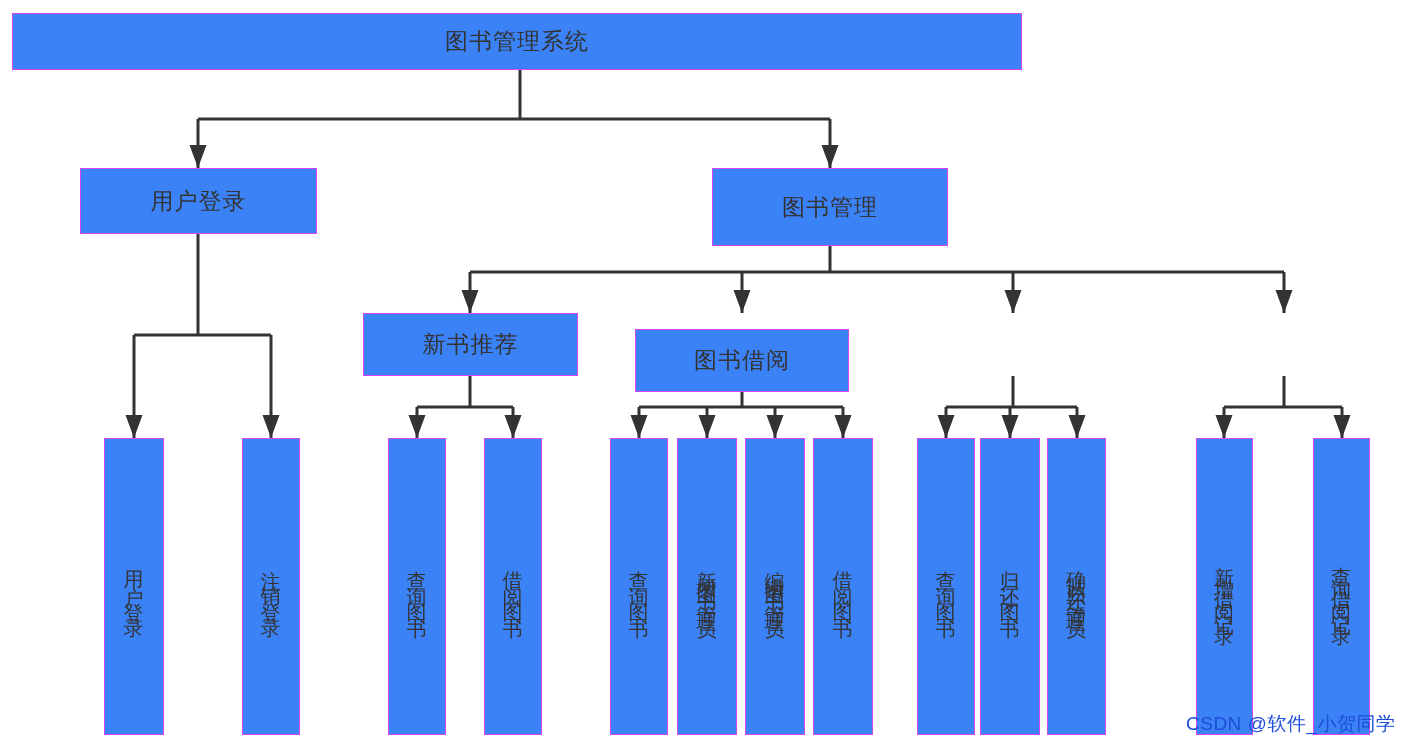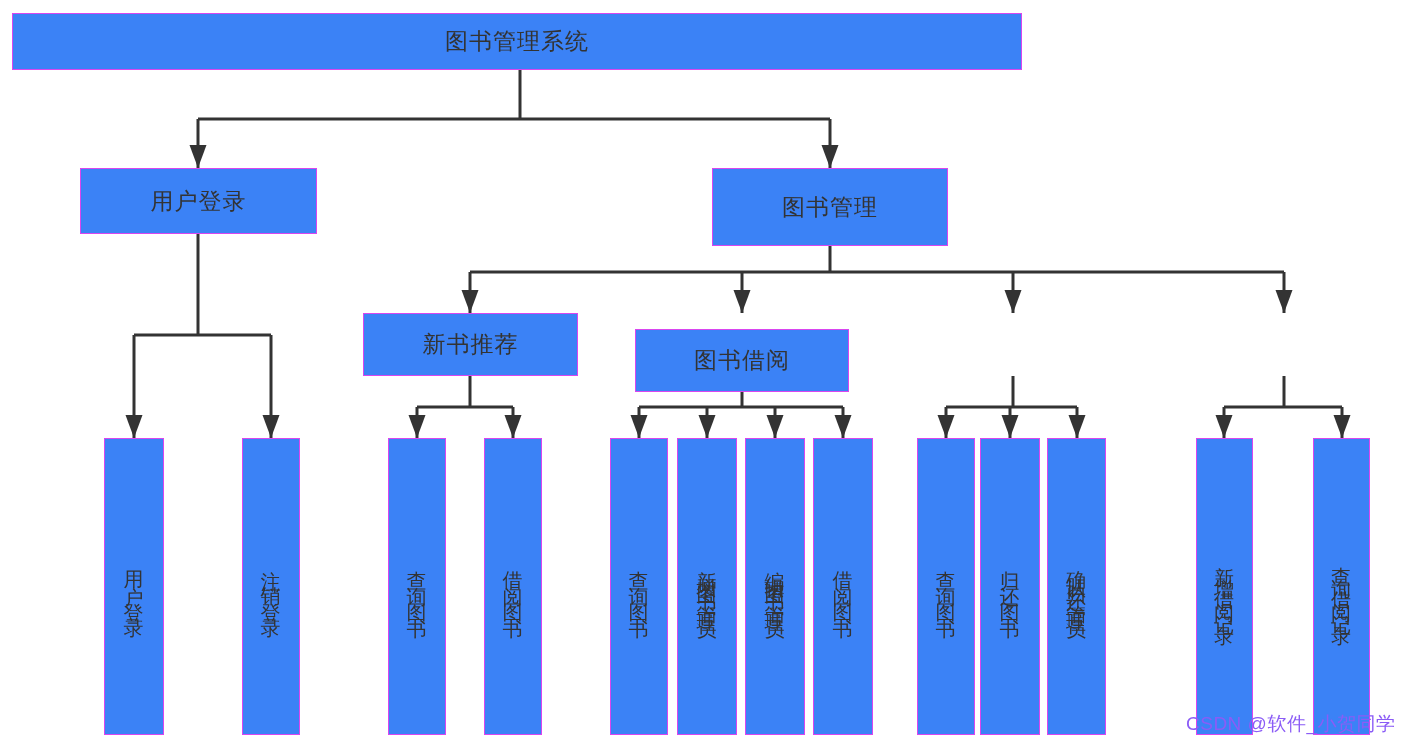--- a/index.html
+++ b/index.html
@@ -40,21 +40,21 @@
     letter-spacing: 16px;
     line-height: 1;
   }
   .vbox.mid  { letter-spacing: 12px; }
   .vbox.long { letter-spacing: 7px; }
   .watermark {
     position: absolute;
     left: 1186px;
     top: 711px;
     font-size: 19px;
-    color: #8b5cf6;
+    color: #1d4ed8;
     white-space: nowrap;
     z-index: 5;
     letter-spacing: 0.5px;
   }
 </style>
 </head>
 <body>
 
 <div class="canvas">
 

